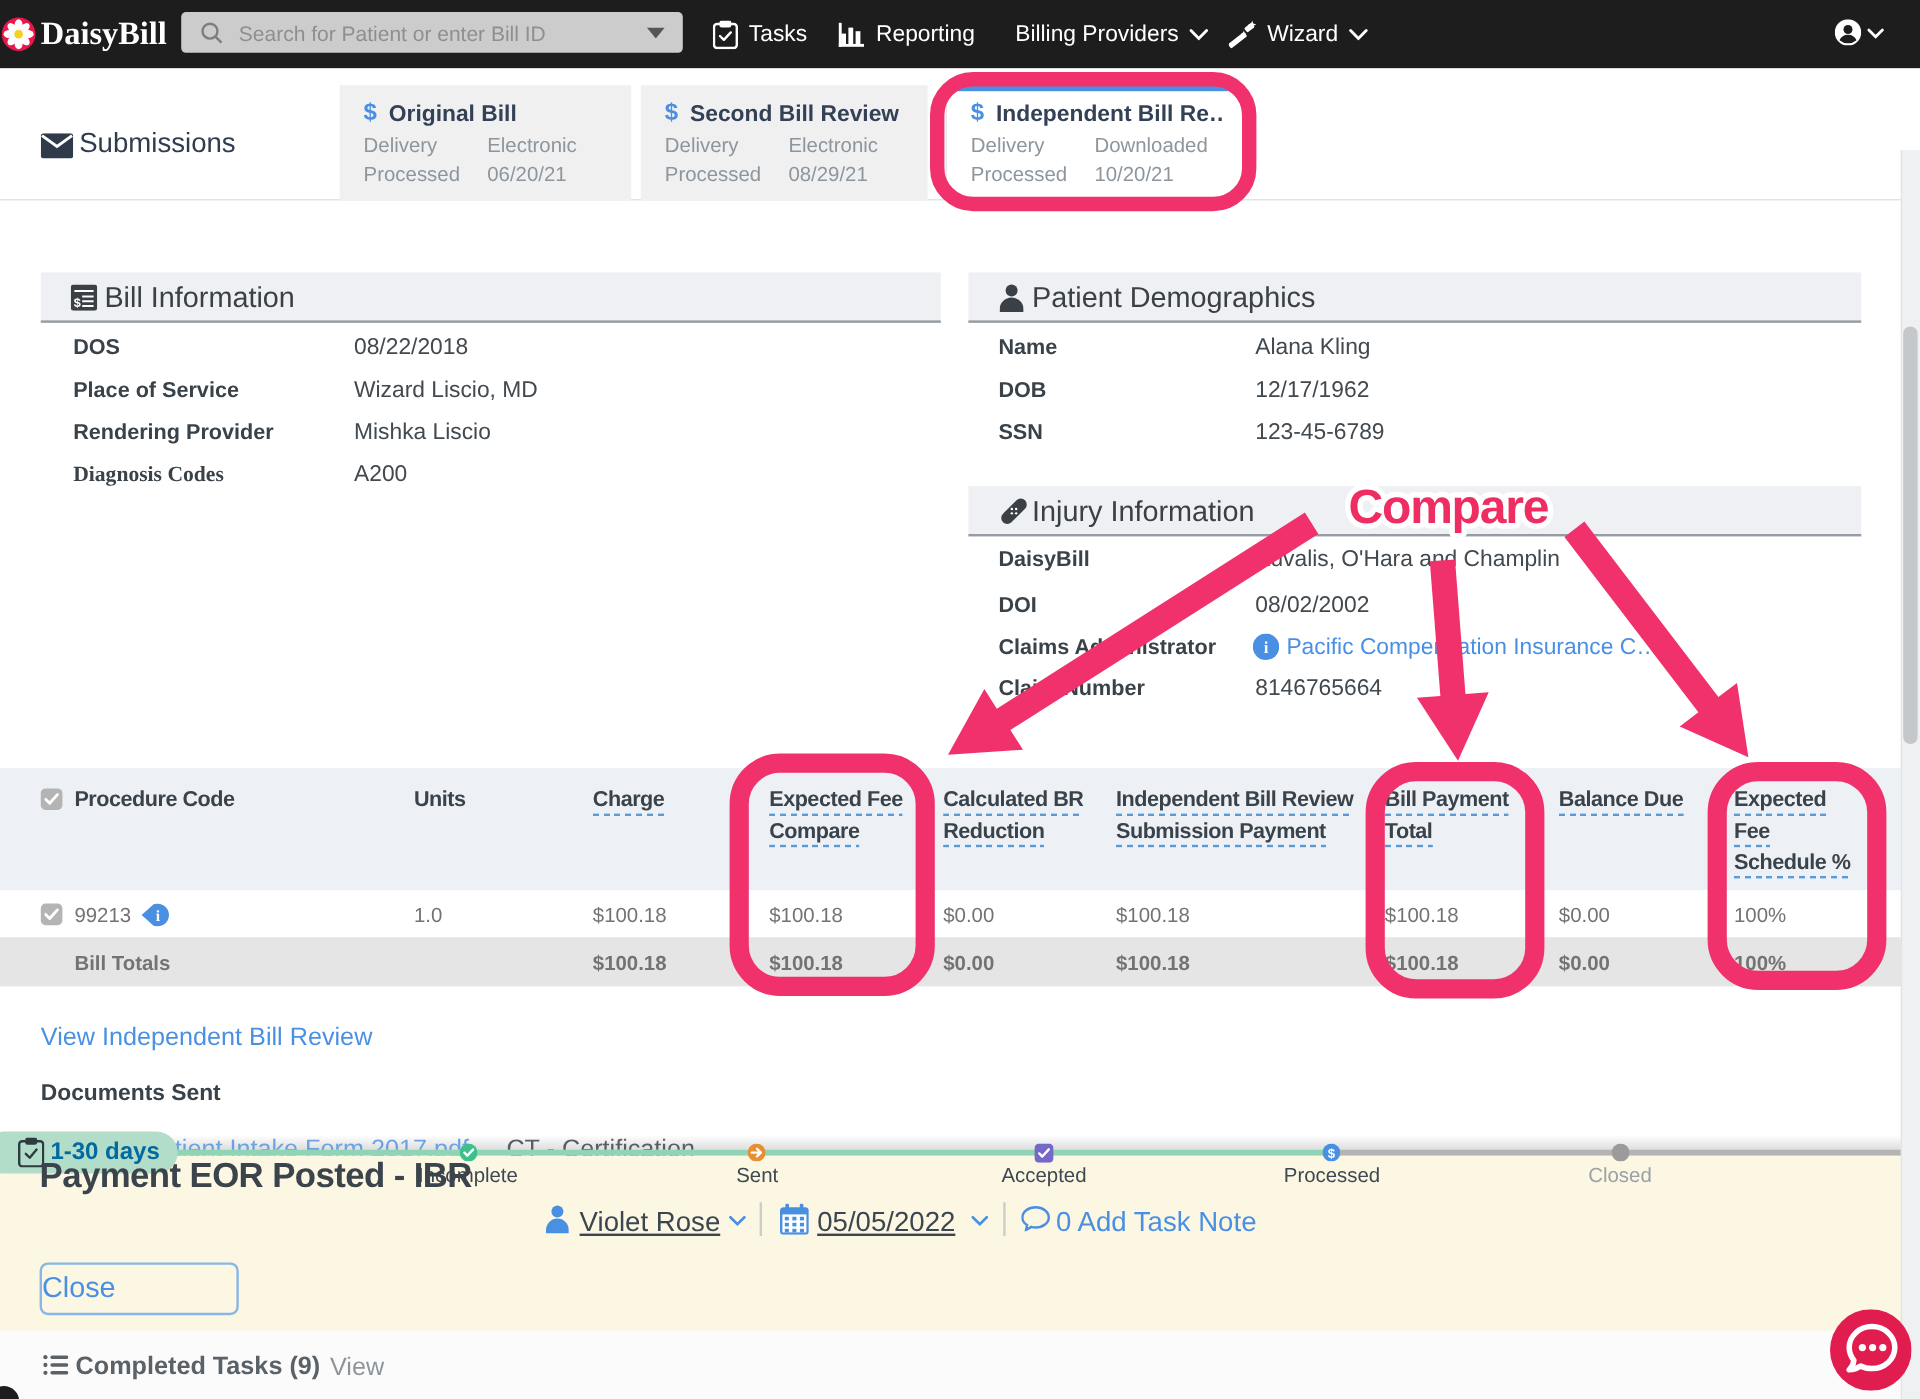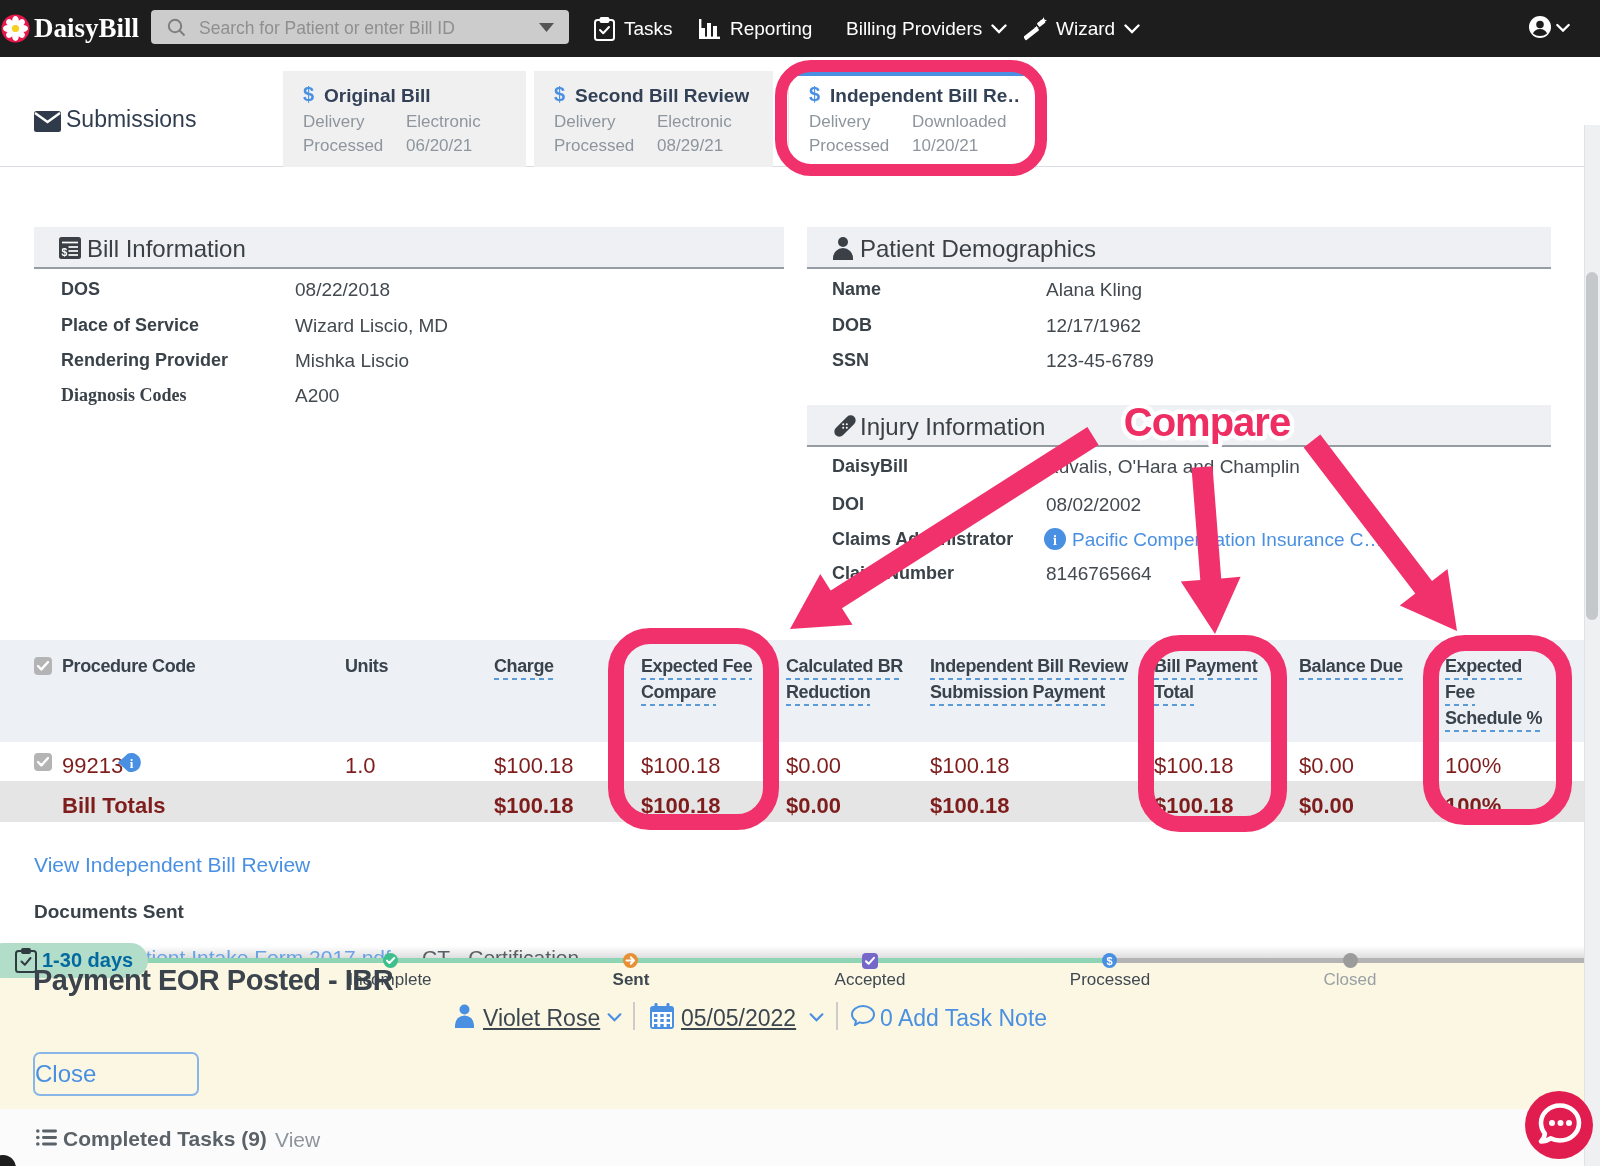--- a/index.html
+++ b/index.html
@@ -35,21 +35,21 @@
 
   
   .thead { left:0; top:640px; width:1600px; height:102px; background:#edf1f6; }
   .th { position:absolute; font-size:18px; font-weight:bold; color:#3a434b; line-height:26px; letter-spacing:-0.4px; }
   .th span { display:inline-block; position:relative; }
   .dash { position:relative; }
   .dash::after { content:""; position:absolute; left:0; right:0; bottom:-1px; height:2px;
      background:repeating-linear-gradient(90deg,#5b9bd5 0 5px,transparent 5px 9px); }
   .row1 { left:0; top:742px; width:1600px; height:39px; background:#fff; }
   .row2 { left:0; top:781px; width:1600px; height:41px; background:#e5e5e6; }
-  .td { position:absolute; font-size:22px; color:#7f1d1d; top:11px; }
+  .td { position:absolute; font-size:17px; color:#737373; top:11px; }
   .row2 .td { font-weight:bold; top:12px; }
   .cb { width:18px; height:18px; background:#b4b4b4; border-radius:4px; }
 
   
   .yellow { left:0; top:963px; width:1586px; height:146px; background:#fbf7e3; }
   .shadow-strip { left:0; top:946px; width:1586px; height:12px; background:linear-gradient(rgba(240,240,240,0), #dedede); }
   .tl-label { position:absolute; top:970px; font-size:17px; color:#3f4850; transform:translateX(-50%); }
   .pill { left:-14px; top:943px; width:162px; height:35px; background:#b2ddc9; border-radius:18px; display:flex; align-items:center; }
   .pill .txt { margin-left:56px; font-size:20px; font-weight:bold; color:#0369a1; white-space:nowrap; }
   .bigtitle { left:33px; top:964px; font-size:29px; font-weight:bold; color:#3b444c; letter-spacing:-0.5px; }
@@ -306,21 +306,21 @@
     </svg>
   <svg class="abs" style="left:1102px;top:953px" width="15" height="15" viewBox="0 0 15 15">
       <circle cx="7.5" cy="7.5" r="7.5" fill="#4a90e2"></circle>
       <text x="7.5" y="11.6" font-size="11" font-weight="bold" font-family="Liberation Sans" fill="#fff" text-anchor="middle">$</text>
     </svg>
   <svg class="abs" style="left:1343px;top:953px" width="15" height="15" viewBox="0 0 15 15">
       <circle cx="7.5" cy="7.5" r="7.5" fill="#9b9b9b"></circle>
     </svg>
 
   <div class="tl-label" style="left:390px;">Incomplete</div>
-  <div class="tl-label" style="left:631px;font-weight:bold;">Sent</div>
+  <div class="tl-label" style="left:631px;">Sent</div>
   <div class="tl-label" style="left:870px;">Accepted</div>
   <div class="tl-label" style="left:1110px;">Processed</div>
   <div class="tl-label" style="left:1350px;color:#9aa0a5;">Closed</div>
 
   <div class="abs pill">
     <svg style="position:absolute;left:29px;top:5px" width="22" height="25" viewBox="0 0 22 25" fill="none" stroke="#2e3c42" stroke-width="2">
       <rect x="1" y="3" width="20" height="21" rx="2.5"></rect>
       <rect x="7" y="1" width="8" height="4" rx="1" fill="#2e3c42"></rect>
       <path d="M6.5 13.5l3.3 3.3L15.5 10" stroke-linecap="round" stroke-linejoin="round"></path>
     </svg>

